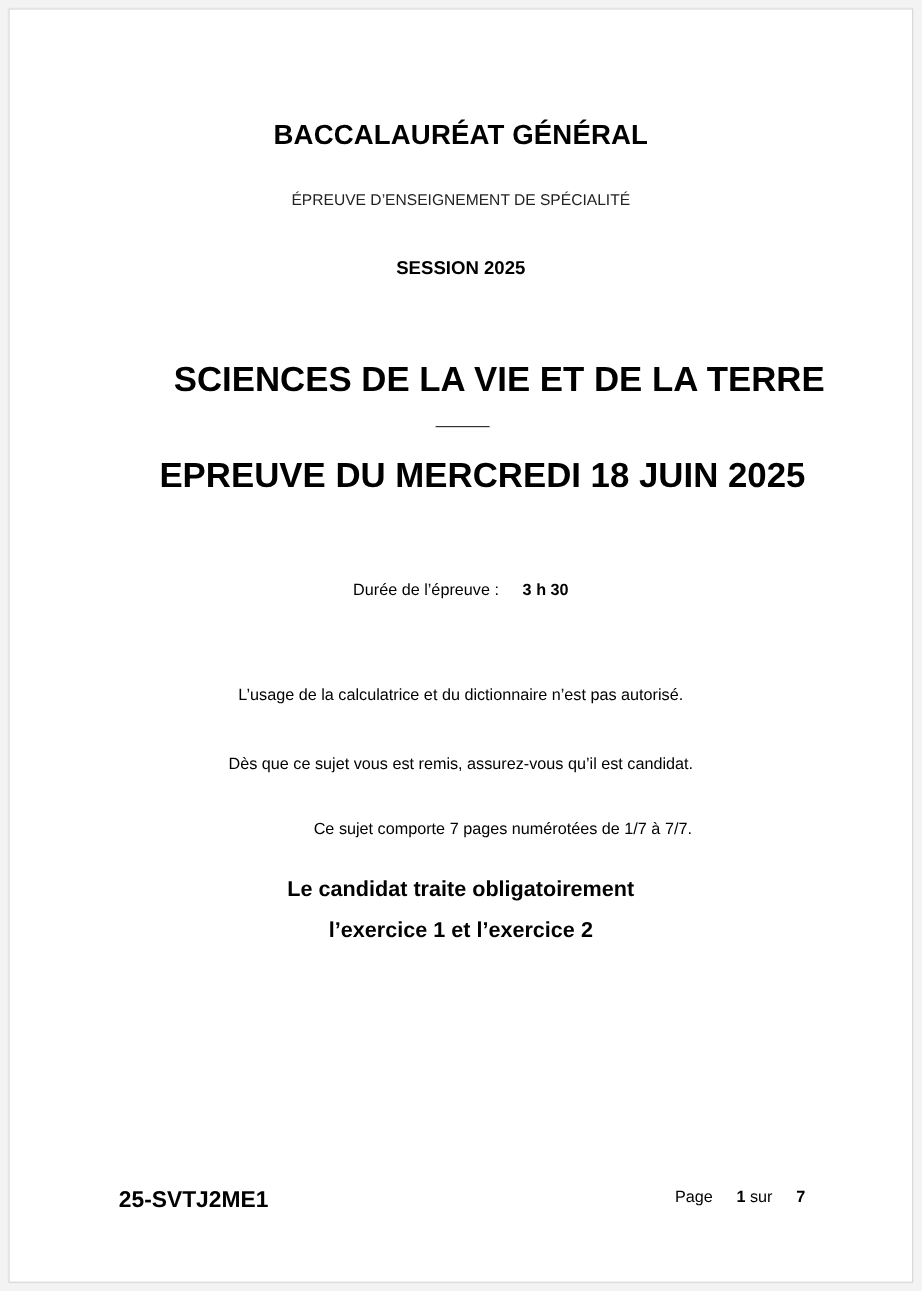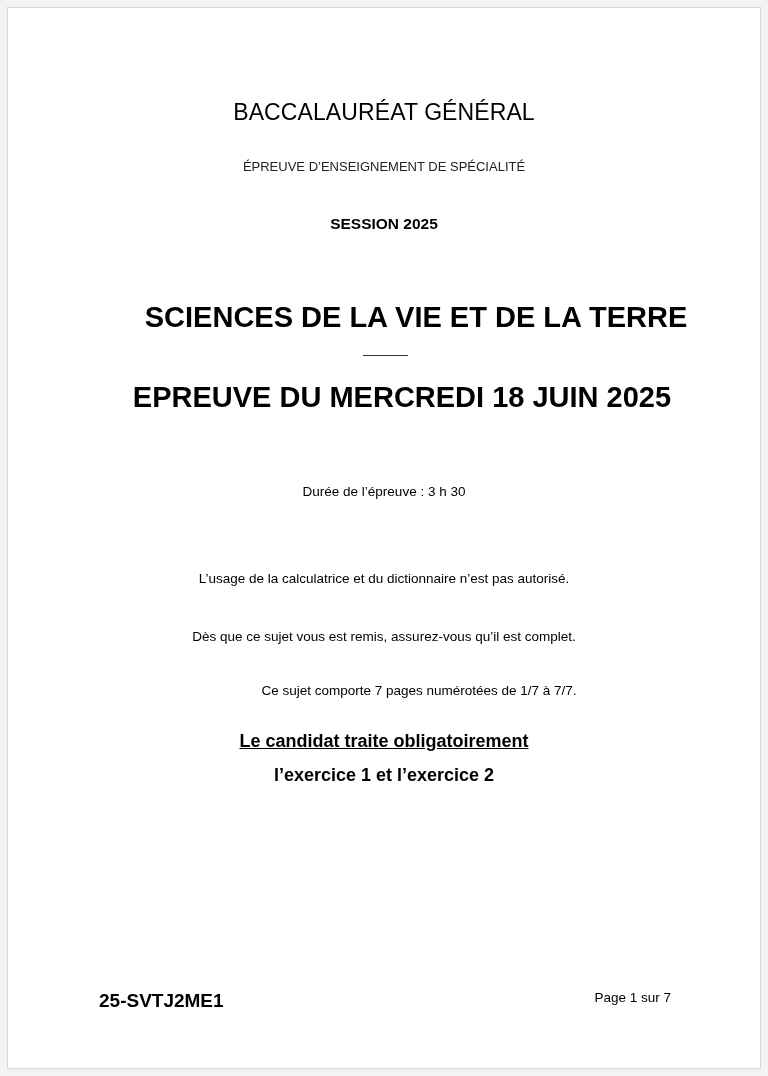--- a/index.html
+++ b/index.html
@@ -28,21 +28,21 @@
     .line {
       position: absolute;
       left: 0;
       width: 100%;
       text-align: center;
       white-space: nowrap;
     }
     .t-bac {
       top: 91px;
       font-size: 23px;
-      font-weight: normal;
+      font-weight: bold;
       letter-spacing: 0.1px;
     }
     .t-epreuve-spec {
       top: 151px;
       font-size: 13px;
       color: #222;
       text-align: center;
     }
     .t-session {
       top: 207px;
@@ -83,41 +83,40 @@
     }
     .t-pages {
       top: 675px;
       font-size: 13.5px;
       padding-left: 35px;
     }
     .t-candidat1 {
       top: 723px;
       font-size: 18px;
       font-weight: bold;
-      text-decoration: underline;
     }
     .t-candidat2 {
       top: 757px;
       font-size: 18px;
       font-weight: bold;
     }
     .footer-code {
       position: absolute;
       left: 91px;
       top: 982px;
       font-size: 19px;
       font-weight: bold;
     }
     .footer-page {
       position: absolute;
       right: 89px;
       top: 982px;
       font-size: 13.5px;
     }
-    b { font-weight: normal; }
+    b { font-weight: bold; margin-left: 16px; }
   </style>
 </head>
 <body>
 
 <div class="page">
 
   <div class="line t-bac">BACCALAURÉAT GÉNÉRAL</div>
 
   <div class="line t-epreuve-spec">ÉPREUVE D’ENSEIGNEMENT DE SPÉCIALITÉ</div>
 
@@ -126,21 +125,21 @@
   <div class="line t-subject">SCIENCES DE LA VIE ET DE LA TERRE</div>
 
   <div class="divider"></div>
 
   <div class="line t-date">EPREUVE DU MERCREDI 18 JUIN 2025</div>
 
   <div class="line t-duree"><span>Durée de l’épreuve : </span><b>3 h 30</b></div>
 
   <div class="line t-usage">L’usage de la calculatrice et du dictionnaire n’est pas autorisé.</div>
 
-  <div class="line t-remis">Dès que ce sujet vous est remis, assurez-vous qu’il est complet.</div>
+  <div class="line t-remis">Dès que ce sujet vous est remis, assurez-vous qu’il est candidat.</div>
 
   <div class="line t-pages">Ce sujet comporte 7 pages numérotées de 1/7 à 7/7.</div>
 
   <div class="line t-candidat1">Le candidat traite obligatoirement</div>
 
   <div class="line t-candidat2">l’exercice 1 et l’exercice 2</div>
 
   <div class="footer-code">25-SVTJ2ME1</div>
 
   <div class="footer-page"><span>Page </span><b>1</b><span> sur </span><b>7</b></div>

